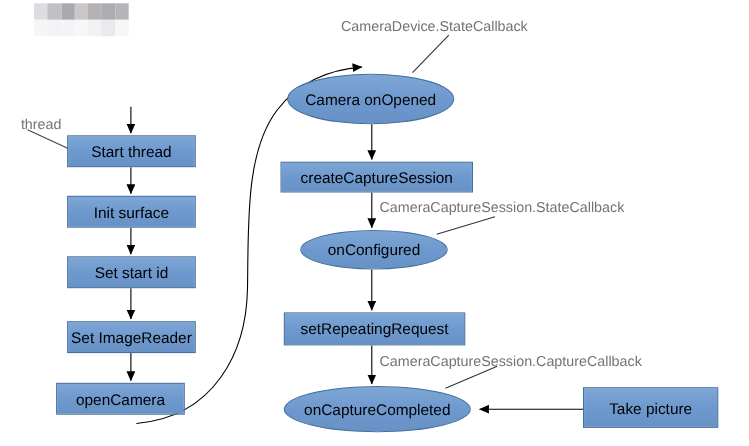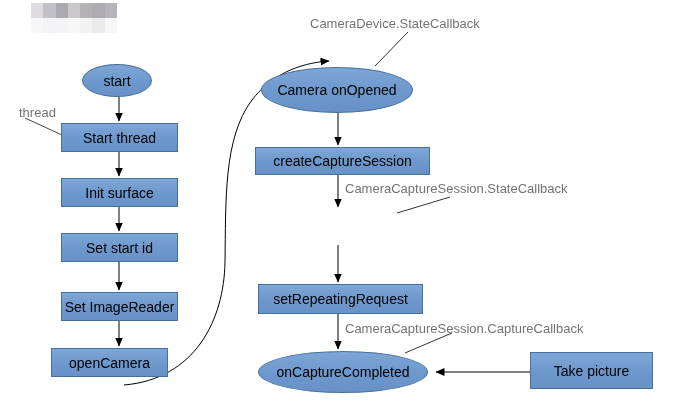--- a/index.html
+++ b/index.html
@@ -69,27 +69,27 @@
     <path d="M408,32 L375,66" stroke="#333" fill="none"></path>
     <path d="M450,197 L397,213" stroke="#333" fill="none"></path>
     <path d="M452,333 L405,353" stroke="#333" fill="none"></path>
   </svg>
 
   <div class="ann" style="left:310px; top:16px;">CameraDevice.StateCallback</div>
   <div class="ann" style="left:345px; top:181px;">CameraCaptureSession.StateCallback</div>
   <div class="ann" style="left:345px; top:321px;">CameraCaptureSession.CaptureCallback</div>
   <div class="ann" style="left:19px;  top:105px;">thread</div>
 
-  <div class="node ellipse" style="left:82px;  top:64px;  width:70px;  height:33px;">start</div>
   <div class="node" style="left:61px;  top:123px; width:117px; height:29px;">Start thread</div>
   <div class="node" style="left:61px;  top:178px; width:117px; height:29px;">Init surface</div>
   <div class="node" style="left:61px;  top:233px; width:117px; height:29px;">Set start id</div>
   <div class="node" style="left:61px;  top:292px; width:117px; height:29px;">Set ImageReader</div>
   <div class="node" style="left:51px;  top:348px; width:117px; height:29px;">openCamera</div>
 
   <div class="node ellipse" style="left:261px; top:67px;  width:152px; height:46px;">Camera onOpened</div>
   <div class="node" style="left:255px; top:147px; width:175px; height:28px;">createCaptureSession</div>
+  <div class="node ellipse" style="left:273px; top:209px; width:134px; height:36px;">onConfigured</div>
   <div class="node" style="left:258px; top:284px; width:165px; height:30px;">setRepeatingRequest</div>
   <div class="node ellipse" style="left:258px; top:351px; width:170px; height:42px;">onCaptureCompleted</div>
 
   <div class="node" style="left:530px; top:352px; width:123px; height:37px;">Take picture</div>
 
 </div>
 
 </body></html>

